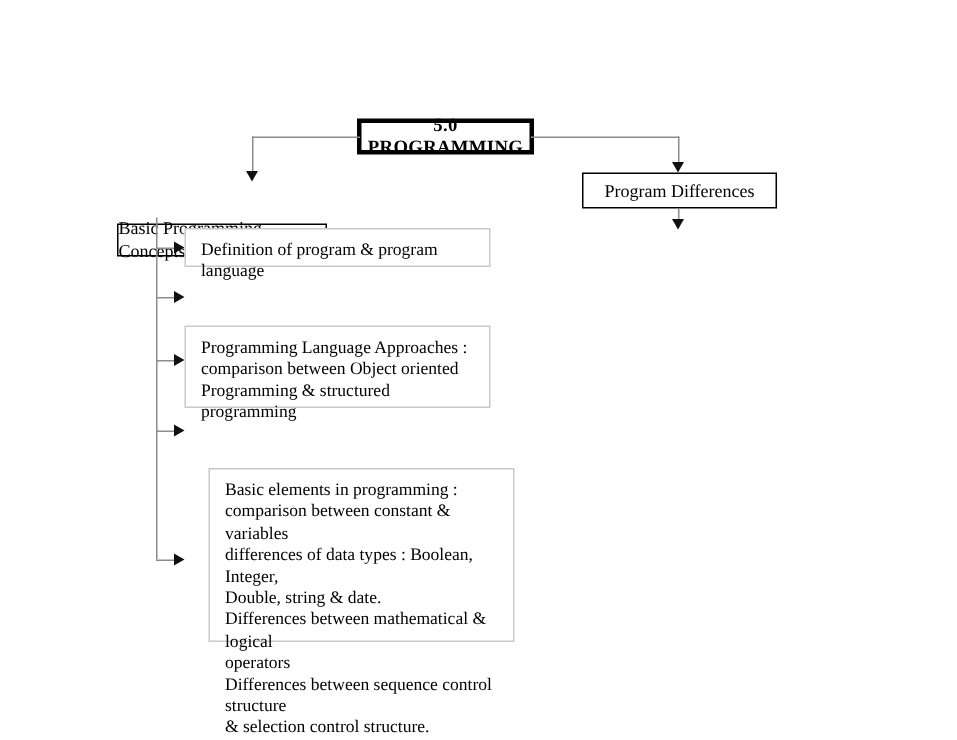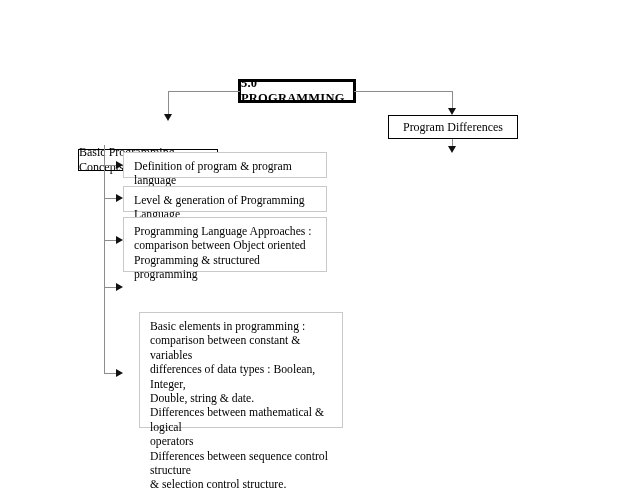--- a/index.html
+++ b/index.html
@@ -26,20 +26,21 @@
     background: #ffffff;
   }
   .title-box {
     border: 3px solid #000000;
     display: flex;
     align-items: center;
     justify-content: center;
     font-weight: bold;
     font-size: 12.5px;
     letter-spacing: 0.2px;
+    text-align: center;
   }
   .header-box {
     border: 1.5px solid #000000;
     display: flex;
     align-items: center;
     justify-content: center;
     font-size: 12px;
   }
   .content-box {
     border: 1px solid #c9c9c9;
@@ -114,21 +115,20 @@
   <div class="arrow-right" style="left:116px; top:236px;"></div>
 
   <div class="line-h" style="left:104px; top:287px; width:14px;"></div>
   <div class="arrow-right" style="left:116px; top:283px;"></div>
 
   <div class="line-h" style="left:104px; top:373px; width:14px;"></div>
   <div class="arrow-right" style="left:116px; top:369px;"></div>
 
   <div class="box content-box" style="left:123px; top:152px; width:204px; height:26px;">Definition of program &amp; program language</div>
 
-  <div class="box content-box" style="left:123px; top:186px; width:204px; height:26px;">Level &amp; generation of Programming Language</div>
 
   <div class="box content-box" style="left:123px; top:217px; width:204px; height:55px;">Programming Language Approaches :
 comparison between Object oriented
 Programming &amp; structured programming</div>
 
 
   <div class="box content-box" style="left:139px; top:312px; width:204px; height:116px;">Basic elements in programming :
 comparison between constant &amp; variables
 differences of data types : Boolean, Integer,
 Double, string &amp; date.

